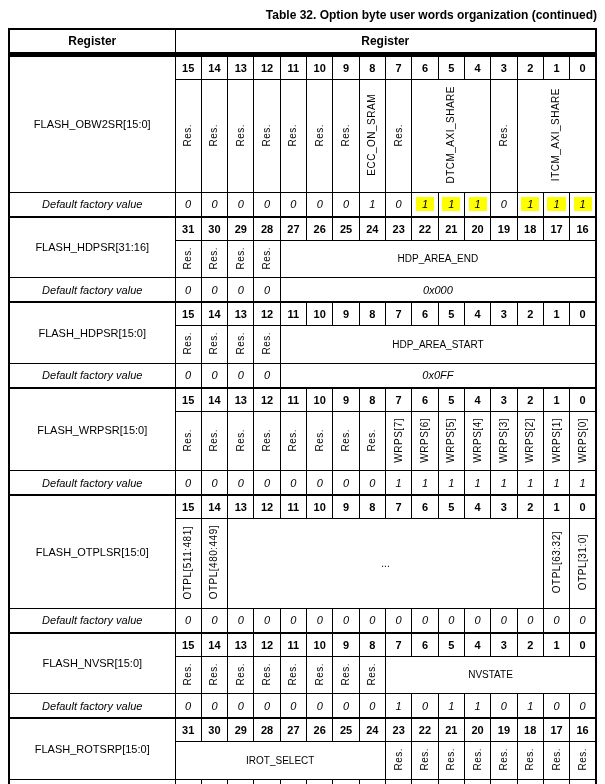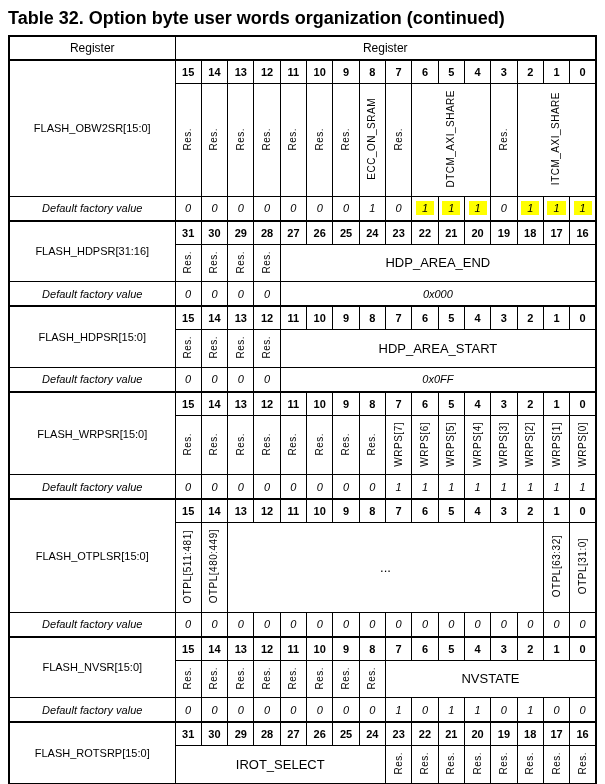--- a/index.html
+++ b/index.html
@@ -7,44 +7,44 @@
     padding: 0;
     background: #ffffff;
     width: 605px;
     height: 784px;
     overflow: hidden;
     font-family: "Liberation Sans", sans-serif;
     color: #000;
   }
   .page { padding: 6px 8px 0 8px; }
   .title {
-    text-align: left;
+    text-align: right;
     font-weight: bold;
-    font-size: 18px;
+    font-size: 12px;
     margin: 2px 0 6px 0;
   }
   table {
     border-collapse: collapse;
     table-layout: fixed;
     width: 589px;
     border: 2px solid #000;
   }
   col.reg-col { width: 166px; }
   th, td {
     border: 1px solid #000;
     text-align: center;
     vertical-align: middle;
     padding: 0;
     overflow: hidden;
   }
   thead th {
-    font-weight: normal;
+    font-weight: bold;
     font-size: 12px;
     height: 22px;
-    border-bottom: 1px solid #000000;
+    border-bottom: 5px solid #000000;
   }
   tr.bitnum-row td { border-top: 2px solid #000; }
   td.bitnum {
     font-weight: bold;
     font-size: 11px;
     height: 22px;
   }
   td.reg-name {
     font-weight: normal;
     font-size: 11px;
@@ -53,21 +53,21 @@
   .vtext {
     writing-mode: vertical-rl;
     transform: rotate(180deg);
     display: inline-block;
     white-space: nowrap;
     font-size: 10px;
     letter-spacing: 0.5px;
     line-height: 1;
     padding: 6px 0;
   }
-  .htext { font-size: 13px; }
+  .htext { font-size: 10px; }
   tr.default-row td {
     height: 23px;
     font-style: italic;
     font-size: 11px;
   }
   td.def-label { font-style: italic; }
   .hl {
     background: var(--hl, #ffff00);
     display: inline-block;
     padding: 1px 6px;

